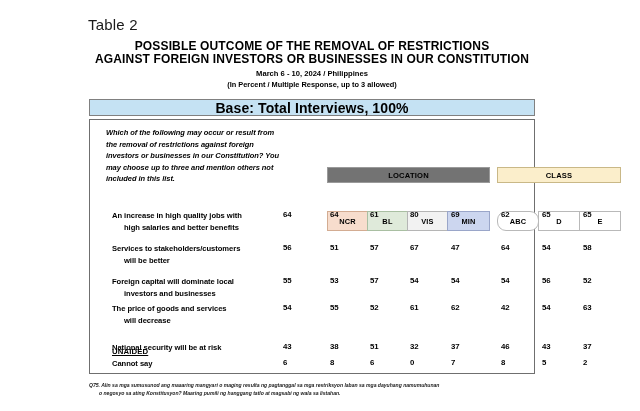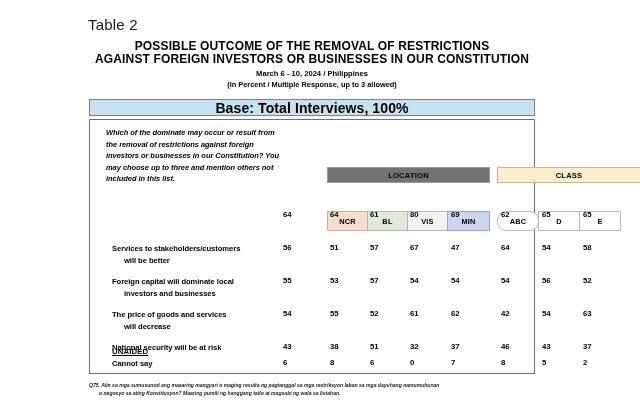--- a/index.html
+++ b/index.html
@@ -126,21 +126,21 @@
   #hdr-location {
     left: 237px;
     top: 47px;
     width: 163px;
     height: 16px;
     background: #737373;
   }
   #hdr-class {
     left: 407px;
     top: 47px;
-    width: 144px;
+    width: 124px;
     height: 16px;
     background: #fbeecb;
     border-color: #c9b887;
   }
   .sub-cell {
     position: absolute;
     box-sizing: border-box;
     top: 63px;
     height: 20px;
     display: flex;
@@ -234,38 +234,42 @@
   <div class="t-sub">March 6 - 10, 2024 / Philippines</div>
   <div class="t-sub2">(In Percent / Multiple Response, up to 3 allowed)</div>
 </div>
 
 <div id="base-banner">
   <span class="base-text">Base: Total Interviews, 100%</span>
 </div>
 
 <div id="table-frame">
 
-  <div id="question-stub">Which of the dominate may occur or result from the removal of restrictions against foreign investors or businesses in our Constitution? You may choose up to three and mention others not included in this list.</div>
+  <div id="question-stub">Which of the following may occur or result from the removal of restrictions against foreign investors or businesses in our Constitution? You may choose up to three and mention others not included in this list.</div>
 
   <div class="hdr-cell" id="hdr-location">
     <span>LOCATION</span>
   </div>
   <div class="hdr-cell" id="hdr-class">
     <span>CLASS</span>
   </div>
 
   <div class="sub-cell" id="sub-ncr">NCR</div>
   <div class="sub-cell" id="sub-bl">BL</div>
   <div class="sub-cell" id="sub-vis">VIS</div>
   <div class="sub-cell" id="sub-min">MIN</div>
   <div class="sub-cell" id="sub-abc">ABC</div>
   <div class="sub-cell" id="sub-d">D</div>
   <div class="sub-cell" id="sub-e">E</div>
 
   <div class="data-row" style="top:90px">
+    <div class="row-label">
+      <span>An increase in high quality jobs with</span>
+      <span class="indent">high salaries and better benefits</span>
+    </div>
     <div class="val c0">64</div>
     <div class="val c1">64</div>
     <div class="val c2">61</div>
     <div class="val c3">80</div>
     <div class="val c4">69</div>
     <div class="val c5">62</div>
     <div class="val c6">65</div>
     <div class="val c7">65</div>
   </div>
 
@@ -292,21 +296,21 @@
     <div class="val c0">55</div>
     <div class="val c1">53</div>
     <div class="val c2">57</div>
     <div class="val c3">54</div>
     <div class="val c4">54</div>
     <div class="val c5">54</div>
     <div class="val c6">56</div>
     <div class="val c7">52</div>
   </div>
 
-  <div class="data-row" style="top:189px">
+  <div class="data-row" style="top:183px">
     <div class="row-label">
       <span>The price of goods and services</span>
       <span class="indent">will decrease</span>
     </div>
     <div class="val c0">54</div>
     <div class="val c1">55</div>
     <div class="val c2">52</div>
     <div class="val c3">61</div>
     <div class="val c4">62</div>
     <div class="val c5">42</div>

